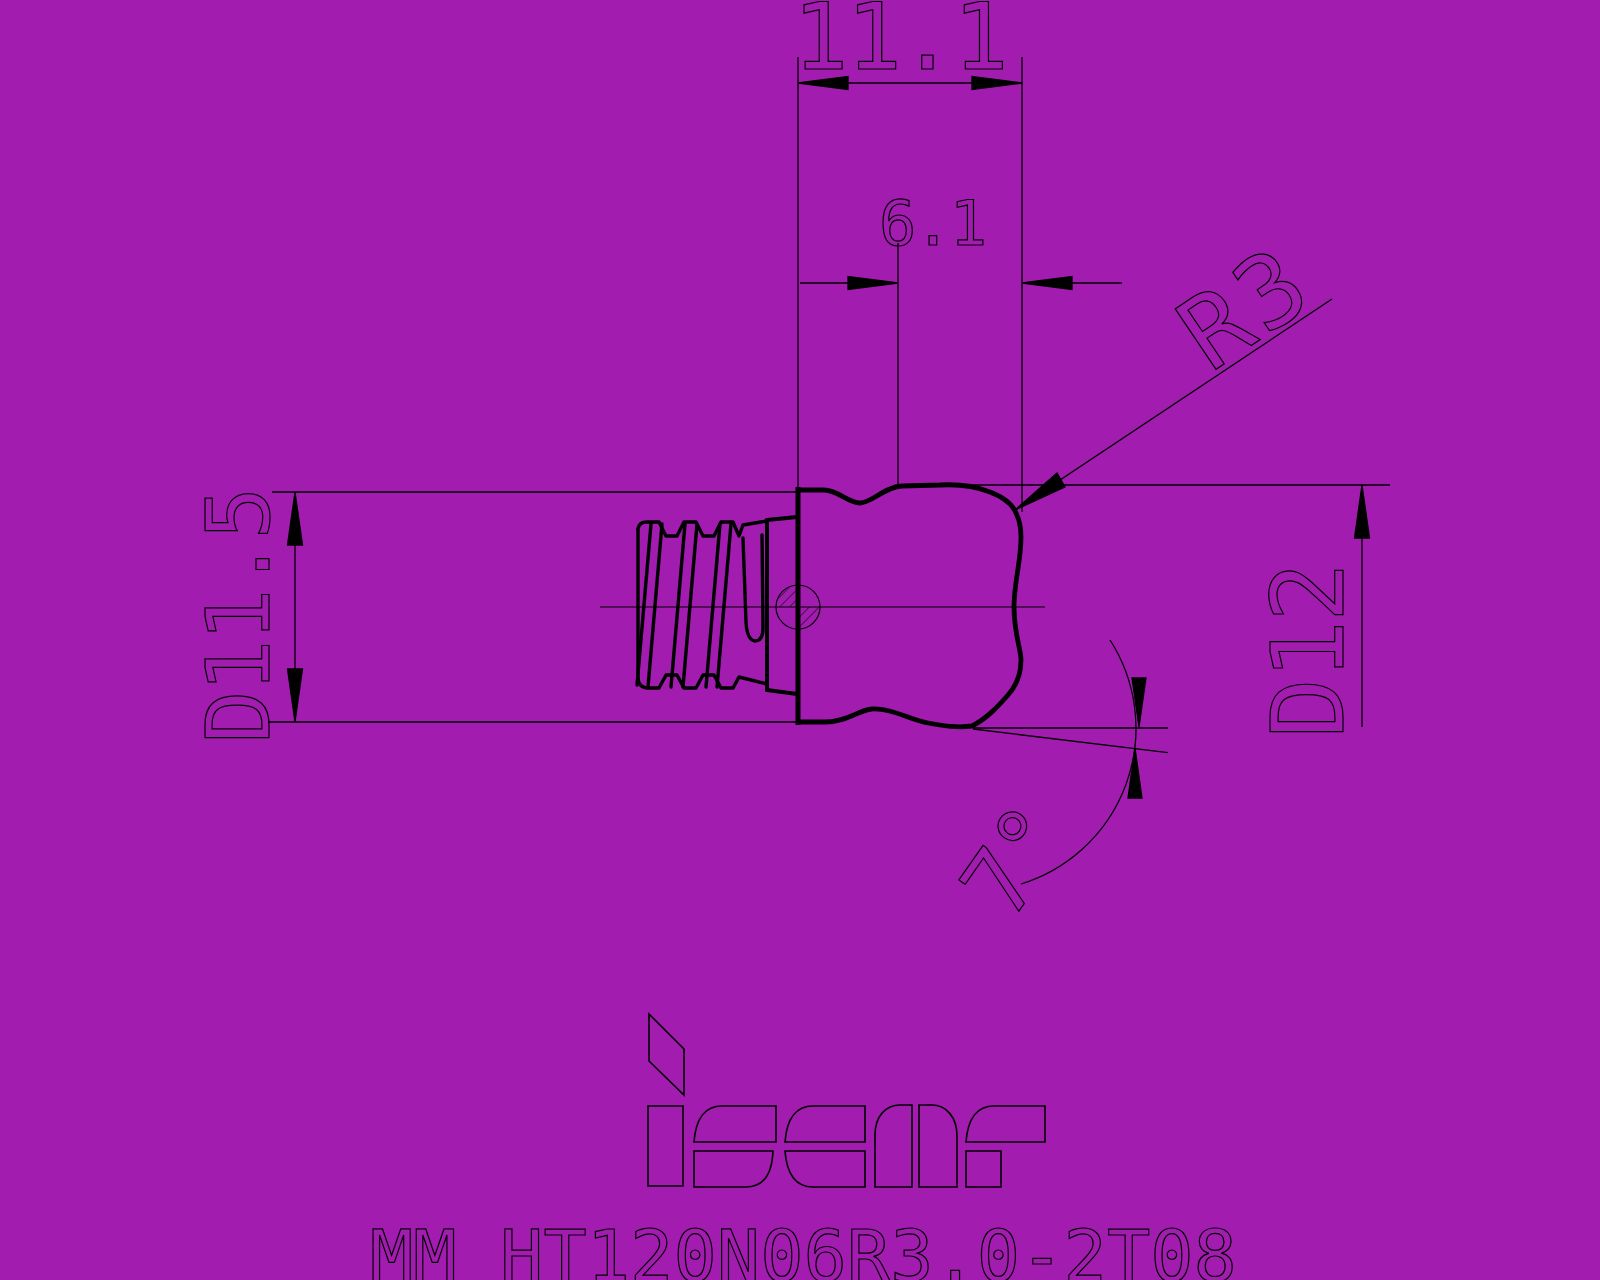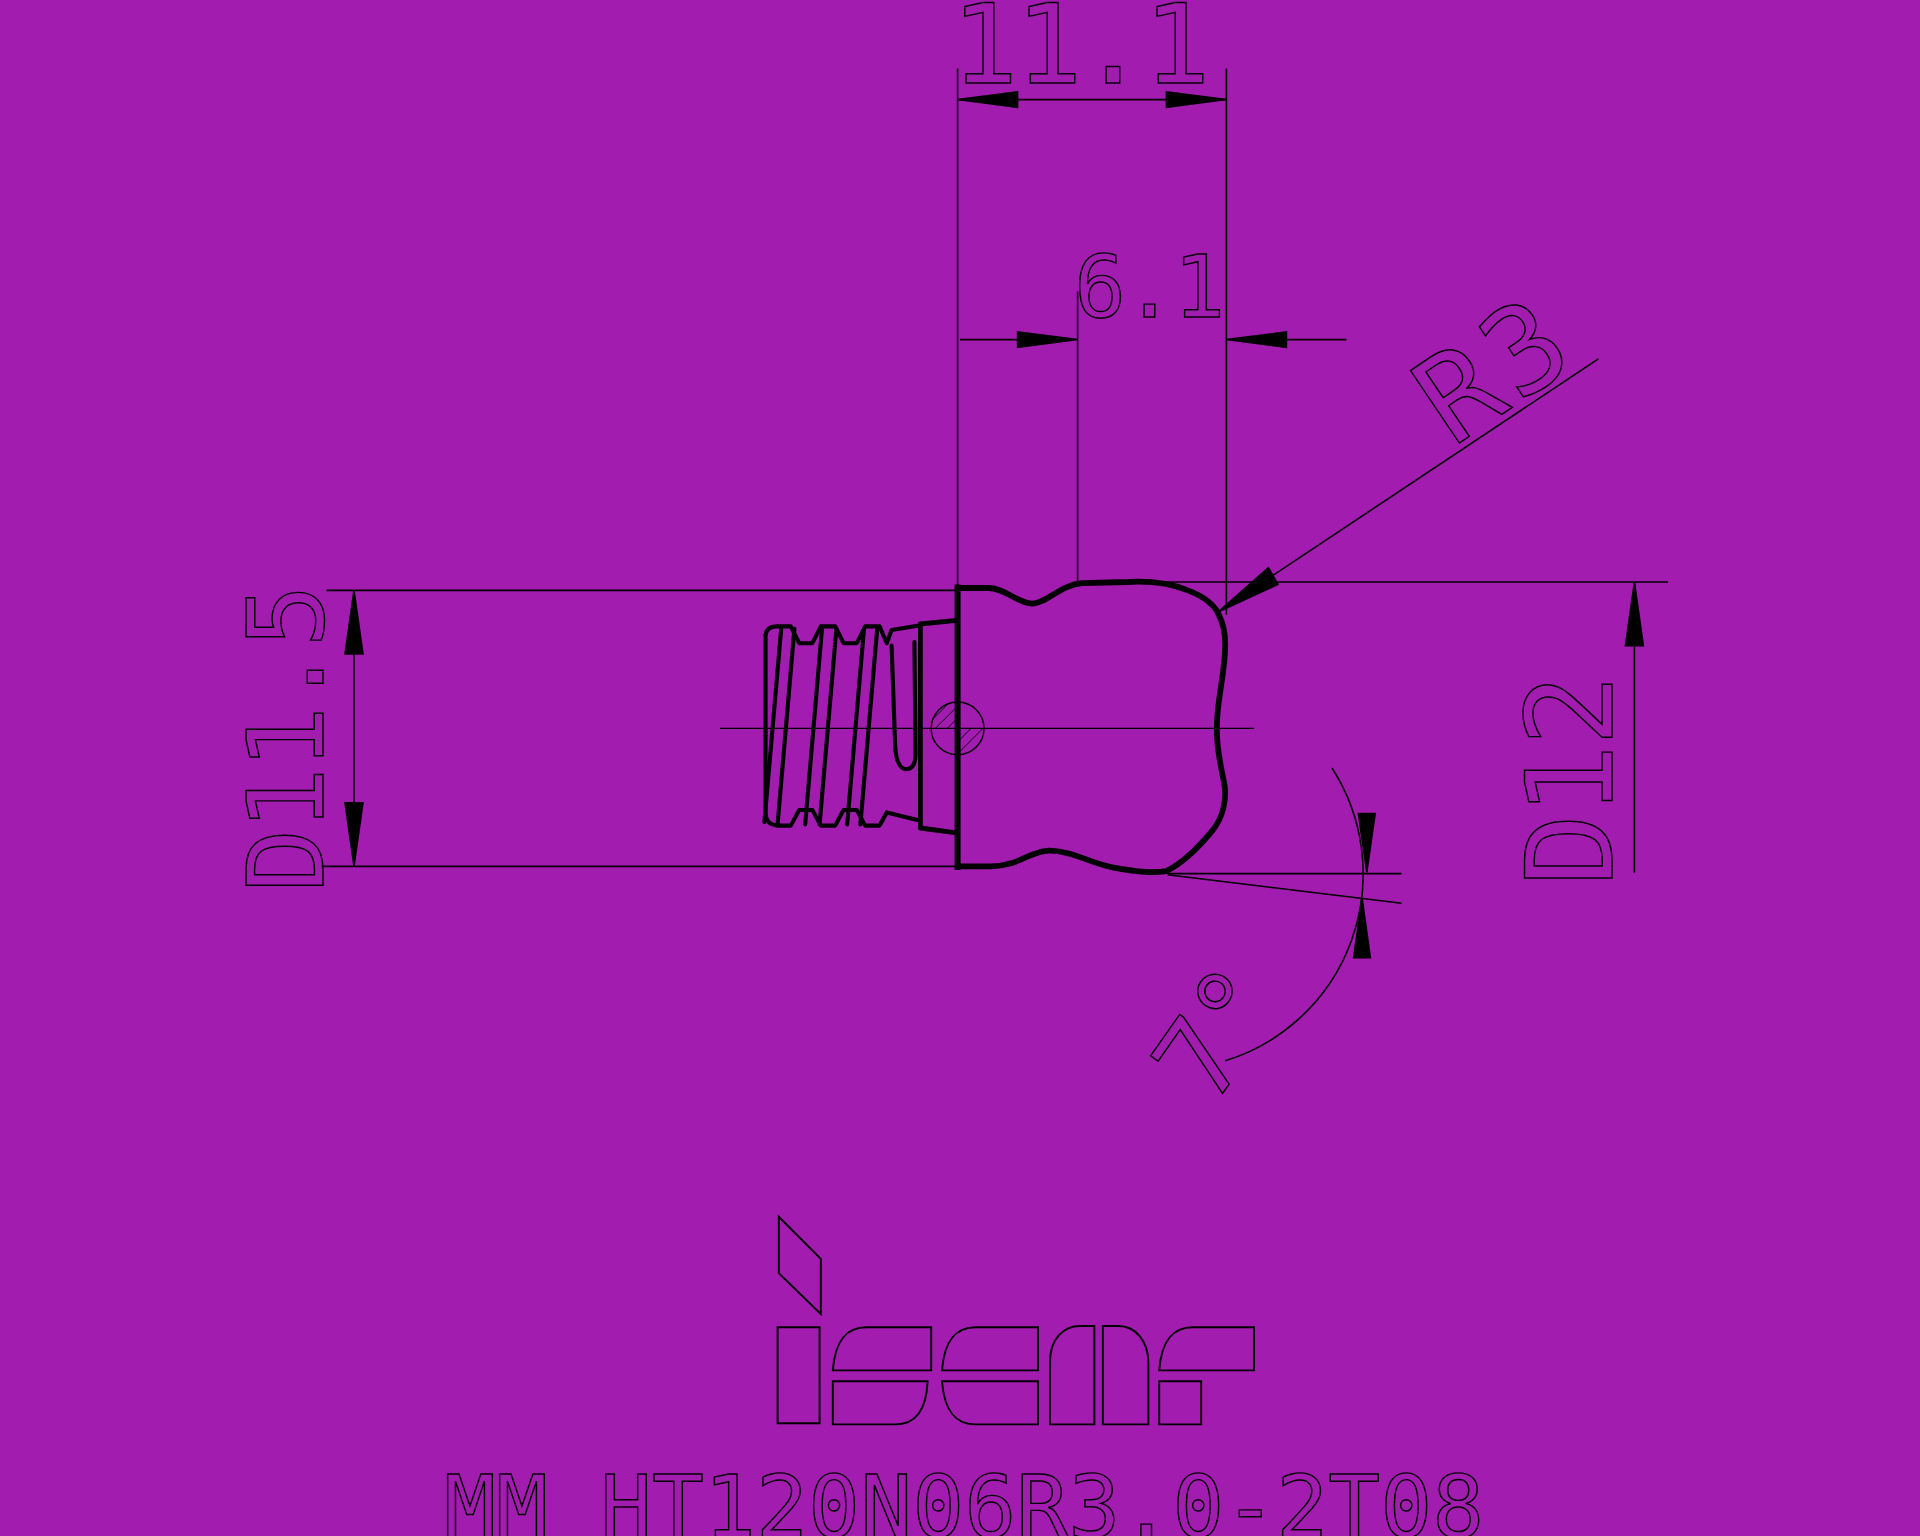--- a/index.html
+++ b/index.html
@@ -136,21 +136,21 @@
       <path d="M785,1151 L865,1151 L865,1187 L813,1187 C797,1187 787,1177 785,1151 Z"></path>
       <path d="M912,1105 L912,1187 L875,1187 L875,1135 C875,1116 886,1105 900,1105 Z"></path>
       <path d="M919,1105 L932,1105 C946,1105 957,1117 957,1136 L957,1187 L919,1187 Z"></path>
       <path d="M966,1142 C968,1116 978,1106 994,1106 L1045,1106 L1045,1142 Z"></path>
       <path d="M966,1151 L1001,1151 L1001,1187 L966,1187 Z"></path>
     </g>
   </svg>
 
   <div class="cad" style="left:793px;top:-8px;font-size:92px;">11.1</div>
 
-  <div class="cad" style="left:879px;top:203px;font-size:72px;margin-left:16px;">6.1</div>
+  <div class="cad" style="left:879px;top:193px;font-size:62px;">6.1</div>
 
   <div class="cad rot" style="left:1180px;top:258px;font-size:100px;letter-spacing:6px;transform:rotate(-34deg);">R3</div>
 
   <div class="cad rot" style="left:112px;top:572px;font-size:88px;transform:rotate(-90deg);">D11.5</div>
 
   <div class="cad rot" style="left:1222px;top:601px;font-size:100px;transform:rotate(-90deg);">D12</div>
 
   <div class="cad rot" style="left:962px;top:816px;font-size:92px;transform:rotate(-55deg);">7°</div>
 
   <div class="cad" style="left:370px;top:1220px;font-size:72px;letter-spacing:0px;">MM HT120N06R3.0-2T08</div>

